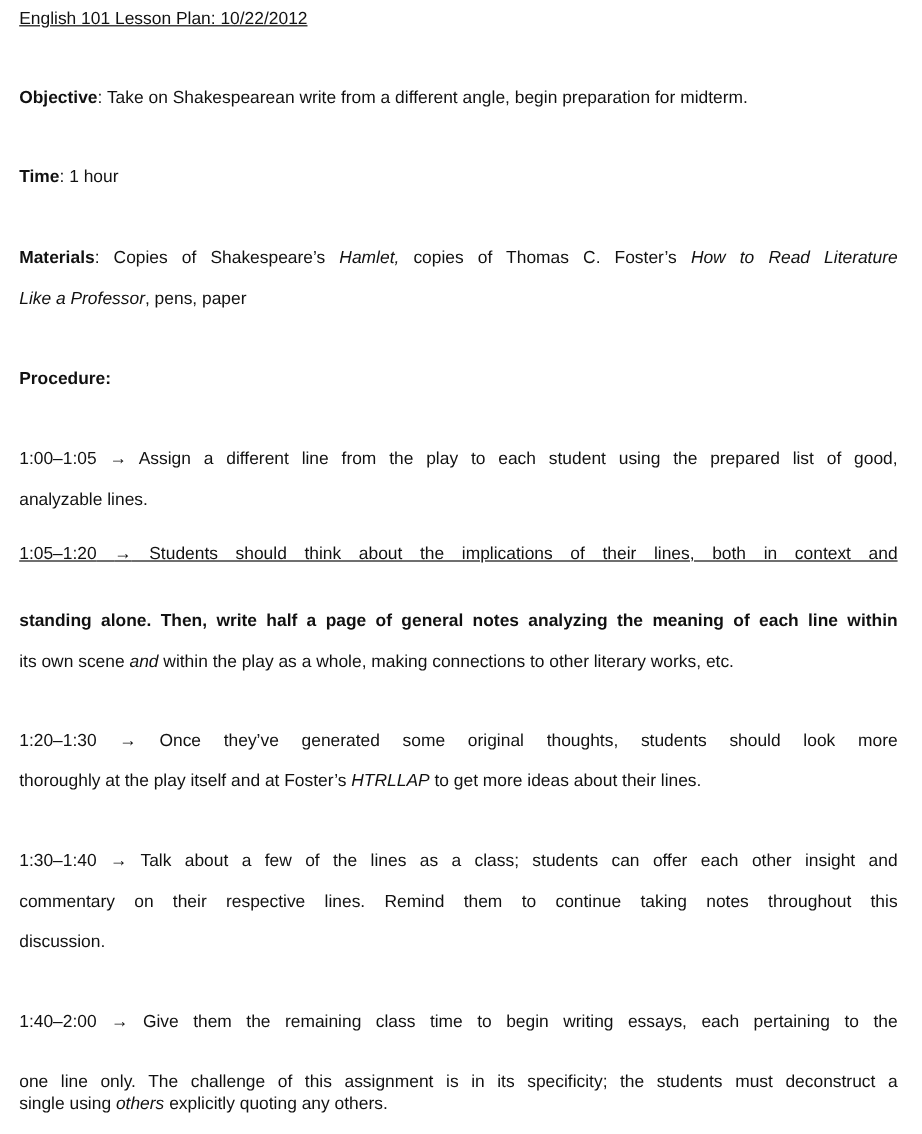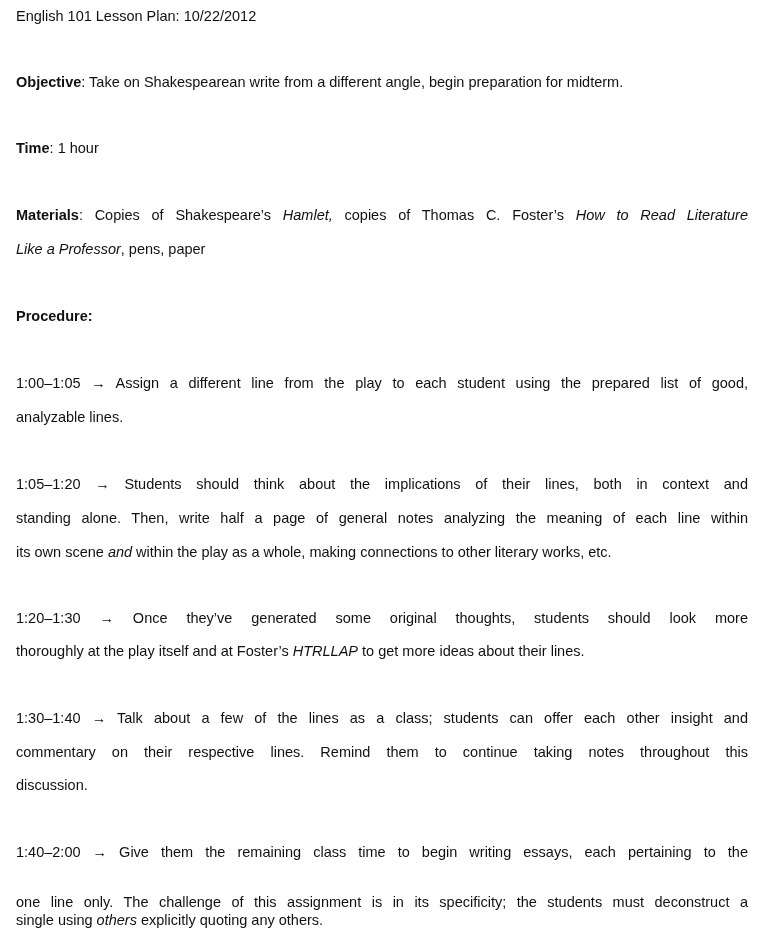--- a/index.html
+++ b/index.html
@@ -28,20 +28,21 @@
       white-space: nowrap;
       line-height: 20px;
     }
     .just {
       width: 732px;
       text-align: justify;
       text-align-last: justify;
       white-space: normal;
     }
     .title {
+      text-decoration: underline;
     }
     b { font-weight: bold; }
     i { font-style: italic; }
   </style>
 </head>
 <body>
 
 <div class="page">
 
   <div class="line title" style="top:6px;">English 101 Lesson Plan: 10/22/2012</div>
@@ -63,24 +64,24 @@
 
   <div class="line" style="top:306px;">
     <b>Procedure:</b>
   </div>
 
   <div class="line just" style="top:373px;">
     <span>1:00–1:05</span> <span>→</span><span> Assign a different line from the play to each student using the prepared list of good,</span>
   </div>
   <div class="line" style="top:407px;">analyzable lines.</div>
 
-  <div class="line just" style="top:474px;">
+  <div class="line just" style="top:452px;text-decoration:underline;">
     <span>1:05–1:20</span> <span>→</span><span> Students should think about the implications of their lines, both in context and</span>
   </div>
-  <div class="line just" style="top:508px;">standing alone. Then, write half a page of general notes analyzing the meaning of each line within</div>
+  <div class="line just" style="top:508px;font-weight:bold;">standing alone. Then, write half a page of general notes analyzing the meaning of each line within</div>
   <div class="line" style="top:542px;">
     <span>its own scene </span><i>and</i><span> within the play as a whole, making connections to other literary works, etc.</span>
   </div>
 
   <div class="line just" style="top:608px;">
     <span>1:20–1:30</span> <span>→</span><span> Once they’ve generated some original thoughts, students should look more</span>
   </div>
   <div class="line" style="top:641px;">
     <span>thoroughly at the play itself and at Foster’s </span><i>HTRLLAP</i><span> to get more ideas about their lines.</span>
   </div>

